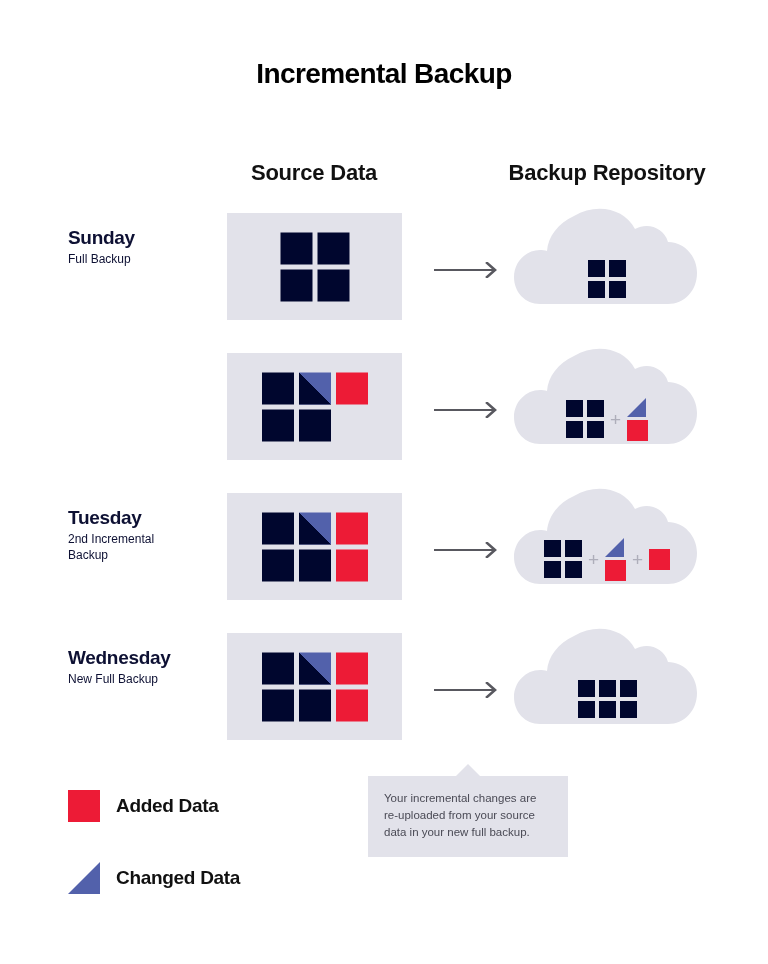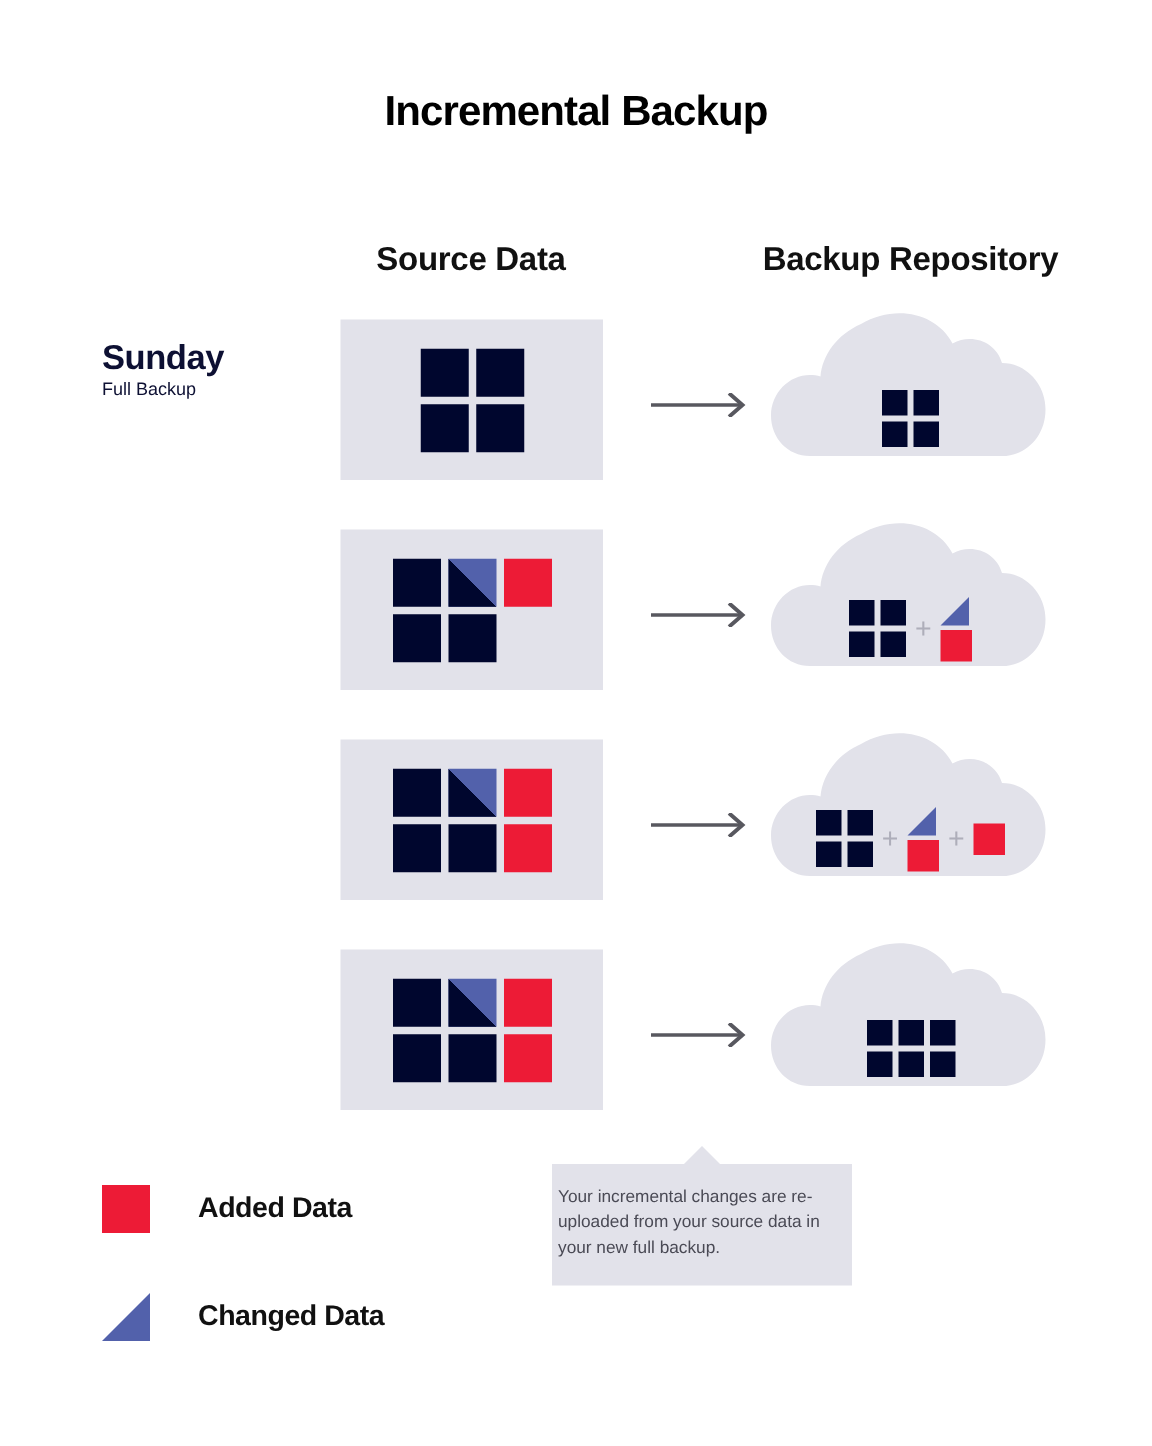--- a/index.html
+++ b/index.html
@@ -54,21 +54,21 @@
   #row-2 { top: 480px; }
   #row-3 { top: 620px; }
 
   .row-label {
     position: absolute;
     left: 68px;
     top: 28px;
     width: 150px;
   }
   .row-day {
-    font-size: 23px;
+    font-size: 19px;
     font-weight: bold;
     color: #0d1033;
     letter-spacing: -0.3px;
     line-height: 20px;
   }
   .row-sub {
     font-size: 12px;
     font-weight: normal;
     color: #0d1033;
     line-height: 16px;
@@ -182,21 +182,21 @@
   }
   .sq-red.solo { width: 21px; height: 21px; }
 
   
   #tooltip {
     position: absolute;
     left: 368px;
     top: 776px;
     width: 200px;
     background: #e2e2ea;
-    padding: 14px 16px 16px 4px;
+    padding: 14px 16px 16px 16px;
     box-sizing: border-box;
     font-size: 11.5px;
     line-height: 17px;
     color: #4a4a55;
   }
   #tooltip-arrow {
     position: absolute;
     left: 455px;
     top: 764px;
     width: 0;
@@ -205,21 +205,21 @@
     border-right: 13px solid transparent;
     border-bottom: 13px solid #e2e2ea;
   }
 
   
   .legend-item {
     position: absolute;
     left: 68px;
     display: flex;
     align-items: center;
-    gap: 32px;
+    gap: 16px;
   }
   #legend-added   { top: 790px; }
   #legend-changed { top: 862px; }
   .legend-swatch-square {
     width: 32px;
     height: 32px;
     background: #ed1b36;
   }
   .legend-swatch-triangle {
     width: 0;
@@ -302,20 +302,24 @@
           </div>
           <span class="plus">+</span>
           <div class="delta-stack">
             <div class="tri-up"></div>
             <div class="sq-red"></div>
           </div>
         </div>
       </div>
     </div>
     <div class="row" id="row-2">
+      <div class="row-label">
+        <div class="row-day">Tuesday</div>
+        <div class="row-sub">2nd Incremental Backup</div>
+      </div>
       <div class="source-panel">
         <div class="tile-grid" style="--cols: 3;">
           <div class="tile"></div>
           <div class="tile changed"></div>
           <div class="tile added"></div>
           <div class="tile"></div>
           <div class="tile"></div>
           <div class="tile added"></div>
         </div>
       </div>
@@ -340,20 +344,24 @@
             <div class="sq-red"></div>
           </div>
           <span class="plus">+</span>
           <div class="delta-stack">
             <div class="sq-red solo"></div>
           </div>
         </div>
       </div>
     </div>
     <div class="row" id="row-3">
+      <div class="row-label">
+        <div class="row-day">Wednesday</div>
+        <div class="row-sub">New Full Backup</div>
+      </div>
       <div class="source-panel">
         <div class="tile-grid" style="--cols: 3;">
           <div class="tile"></div>
           <div class="tile changed"></div>
           <div class="tile added"></div>
           <div class="tile"></div>
           <div class="tile"></div>
           <div class="tile added"></div>
         </div>
       </div>

